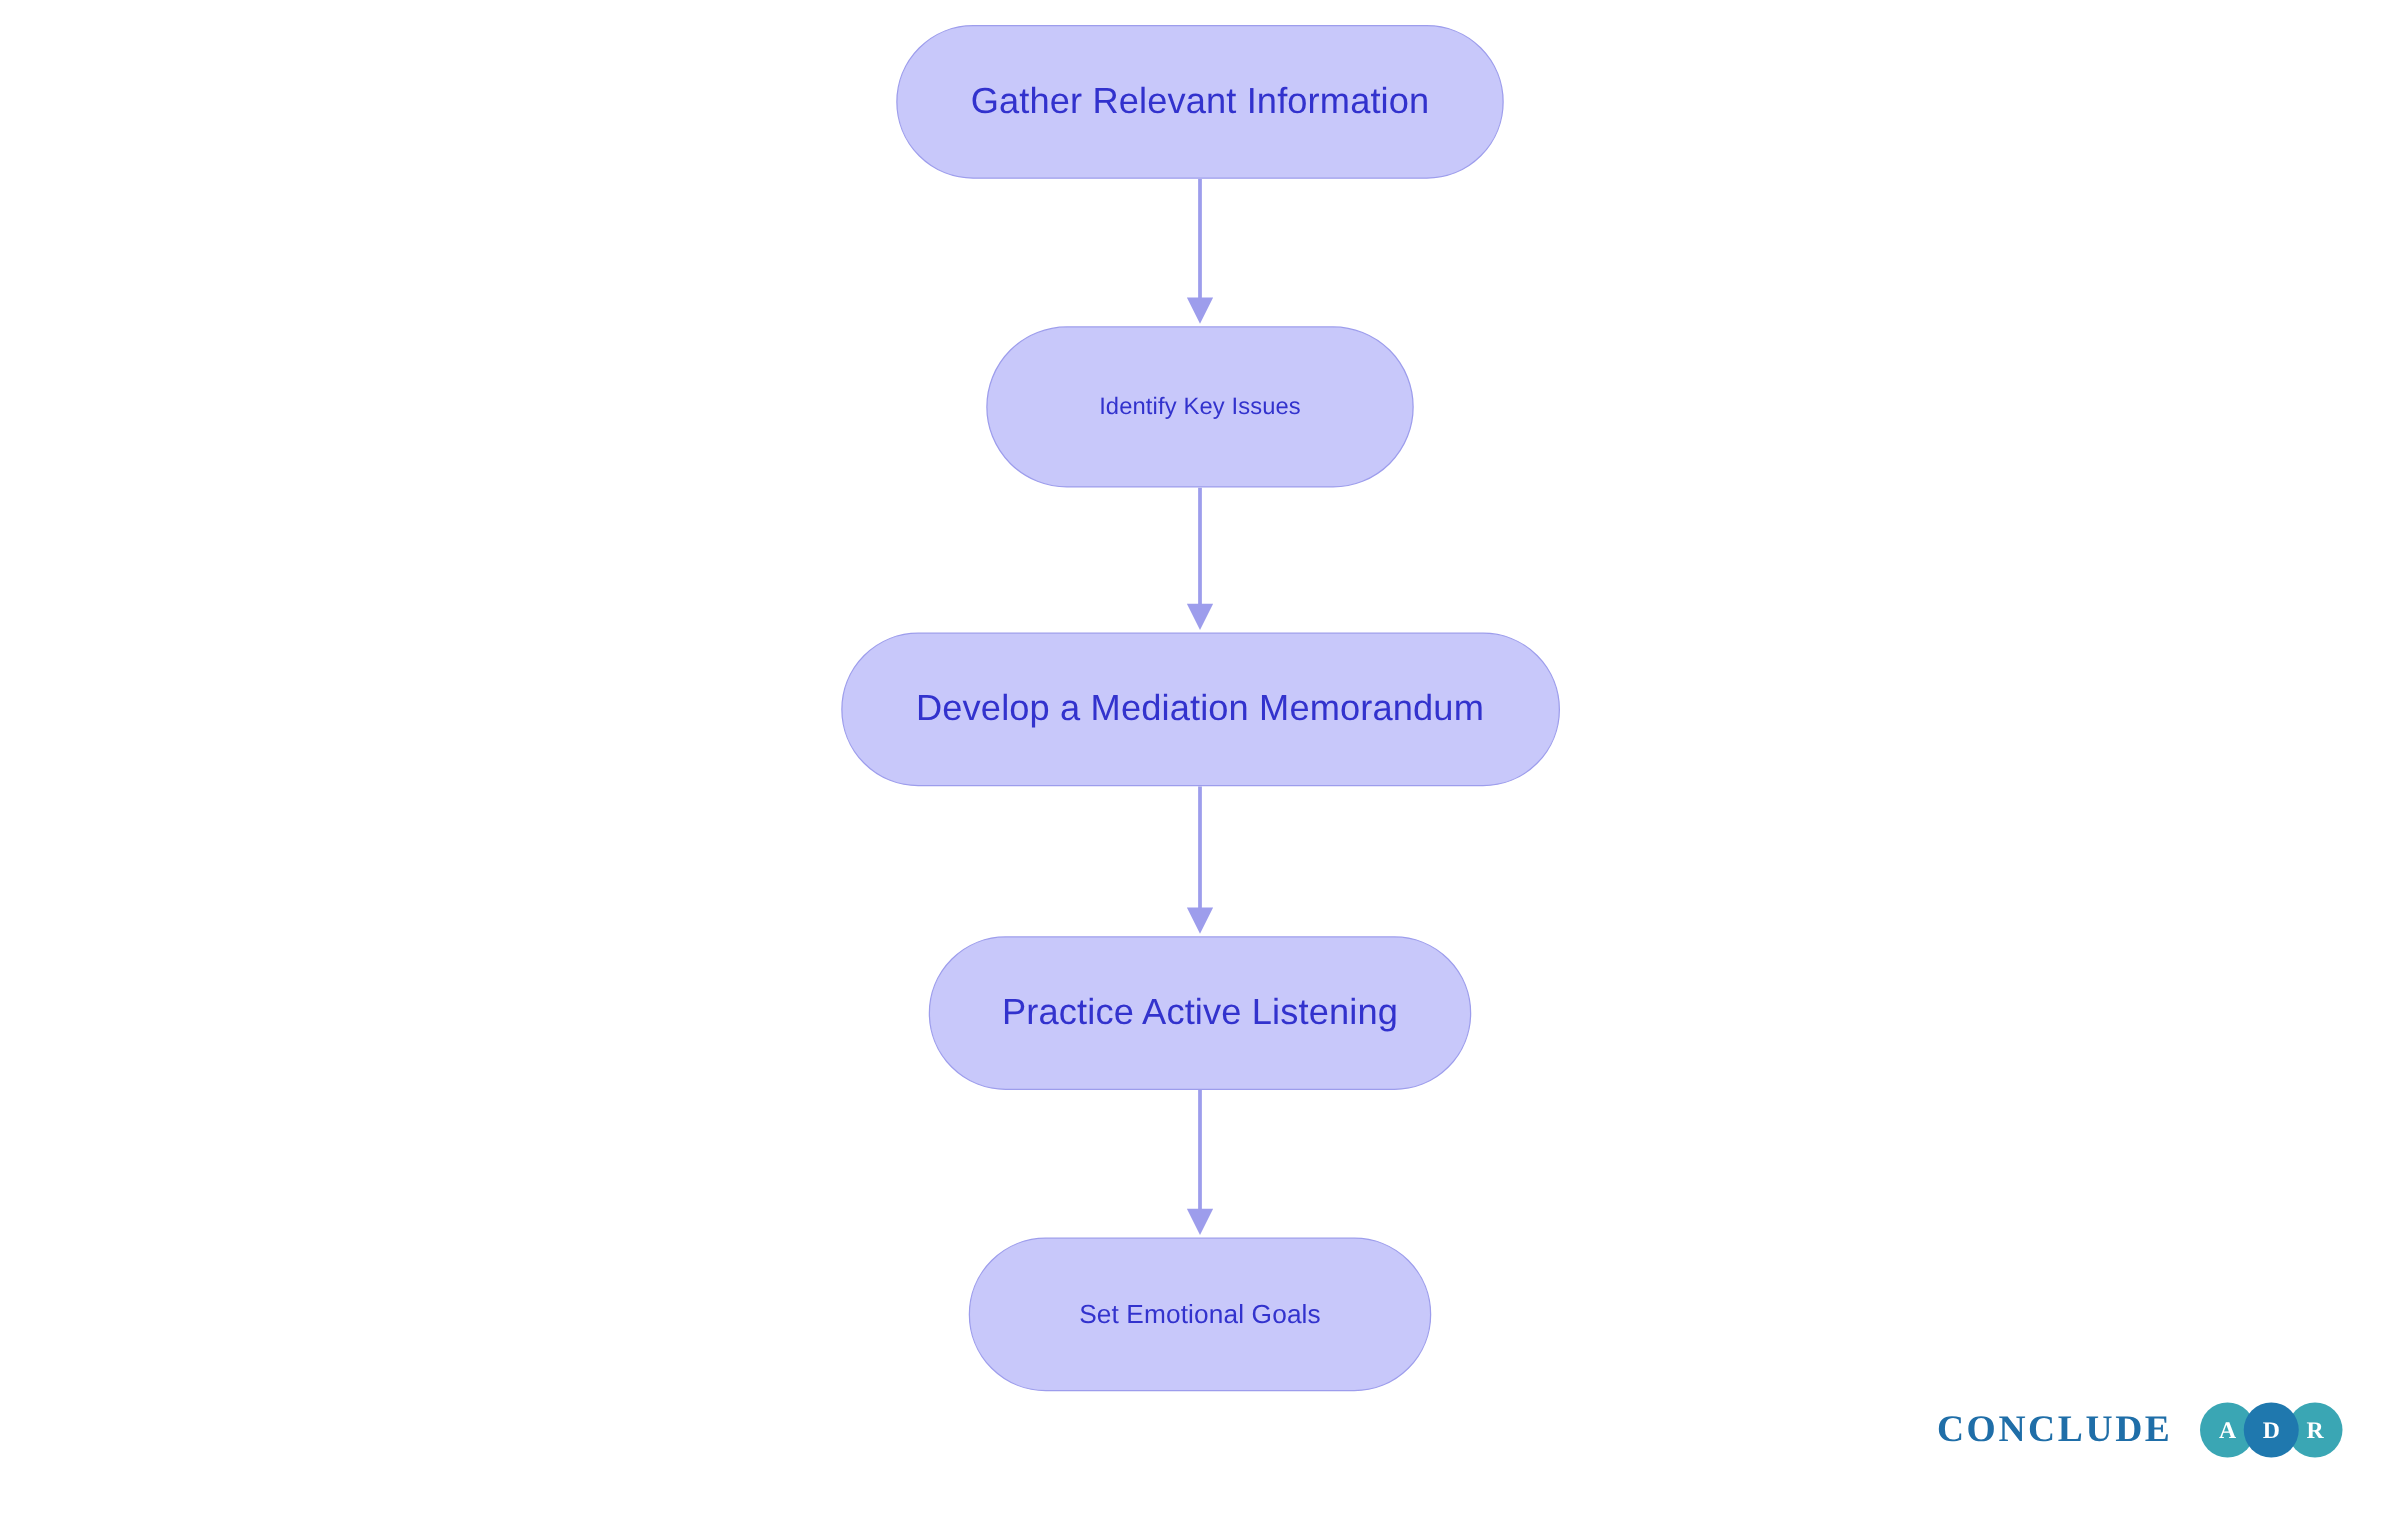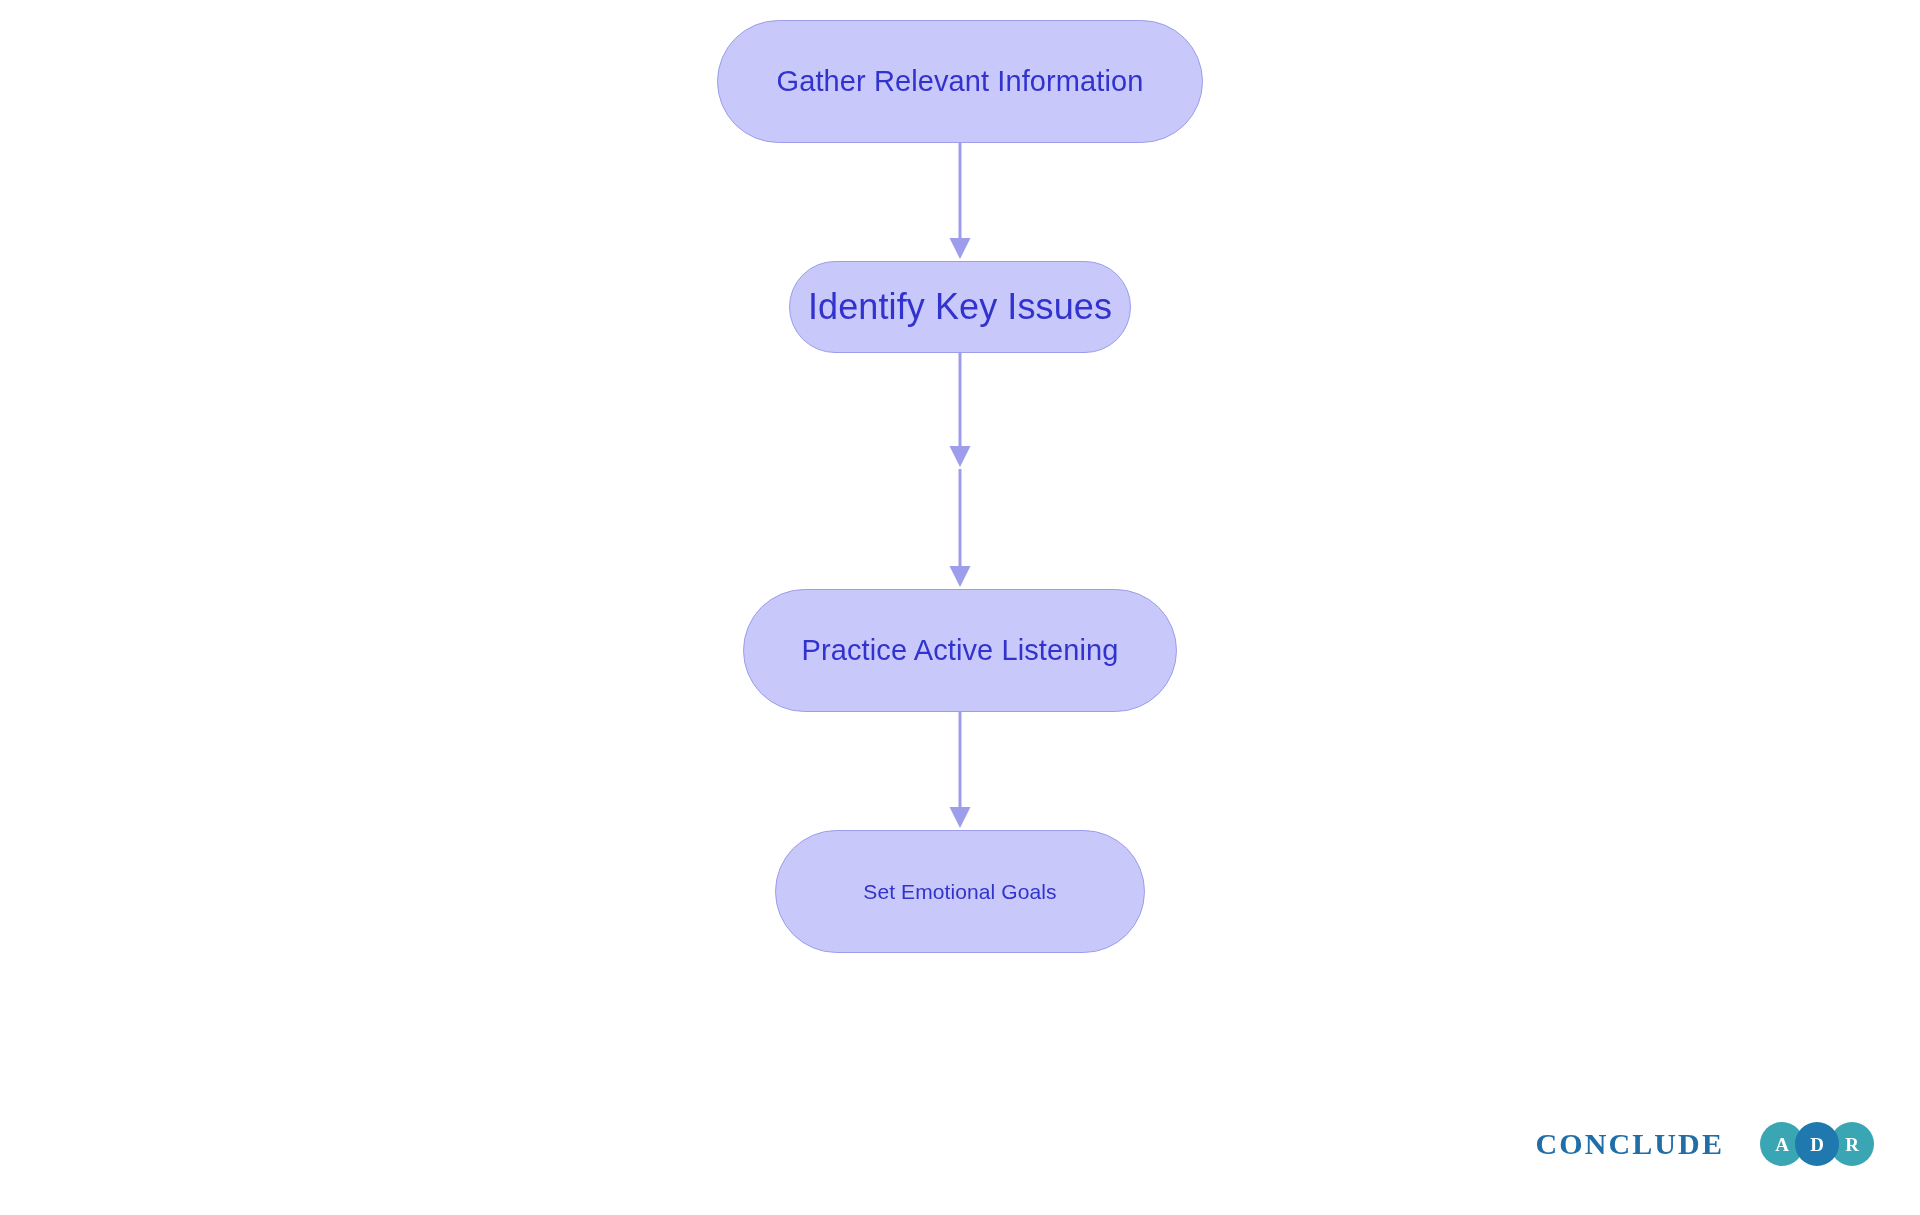--- a/index.html
+++ b/index.html
@@ -51,21 +51,21 @@
     box-shadow: 0 0 0 0 rgba(0,0,0,0);
   }
 
   .node-label {
     display: block;
     line-height: 1;
   }
 
   
   .n1 { width: 486px; height: 123px; font-size: 29px; }
-  .n2 { width: 342px; height: 92px; font-size: 36px; }
+  .n2 { width: 342px; height: 129px; font-size: 19px; }
   .n3 { width: 575px; height: 123px; font-size: 29px; }
   .n4 { width: 434px; height: 123px; font-size: 29px; }
   .n5 { width: 370px; height: 123px; font-size: 21px; }
 
   
   .connector {
     width: 30px;
     display: block;
   }
   .c-tall  { height: 118px; }
@@ -75,21 +75,21 @@
 
   .connector svg { display: block; }
 
   
   .logo {
     position: absolute;
     right: 46px;
     bottom: 47px;
     display: flex;
     align-items: center;
-    gap: 36px;
+    gap: 22px;
   }
   .logo-word {
     font-family: "Liberation Serif", serif;
     font-weight: 700;
     font-size: 30px;
     letter-spacing: 2.1px;
     color: #1f6ea8;
     line-height: 1;
   }
   .logo-circles {
@@ -137,20 +137,23 @@
       <span class="node-label">Identify Key Issues</span>
     </div>
 
     <div class="connector c-tall2">
       <svg width="30" height="116" viewBox="0 0 30 116" aria-hidden="true">
         <line x1="15" y1="0" x2="15" y2="95" stroke="#9d9dec" stroke-width="3"></line>
         <polygon points="15,114 4.5,93 25.5,93" fill="#9d9dec"></polygon>
       </svg>
     </div>
 
+    <div class="node n3">
+      <span class="node-label">Develop a Mediation Memorandum</span>
+    </div>
 
     <div class="connector c-tall3">
       <svg width="30" height="120" viewBox="0 0 30 120" aria-hidden="true">
         <line x1="15" y1="0" x2="15" y2="99" stroke="#9d9dec" stroke-width="3"></line>
         <polygon points="15,118 4.5,97 25.5,97" fill="#9d9dec"></polygon>
       </svg>
     </div>
 
     <div class="node n4">
       <span class="node-label">Practice Active Listening</span>

